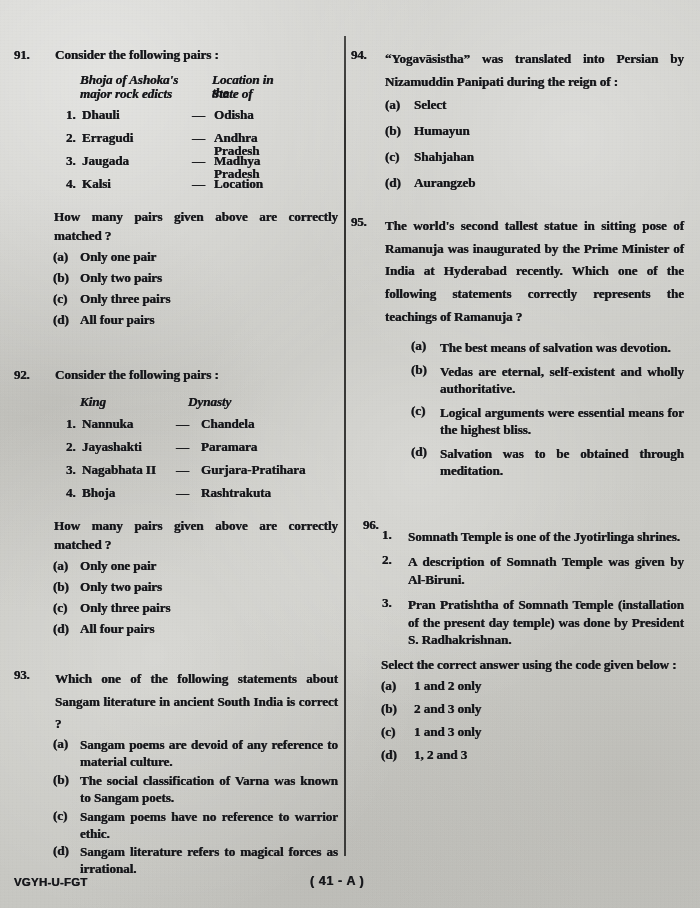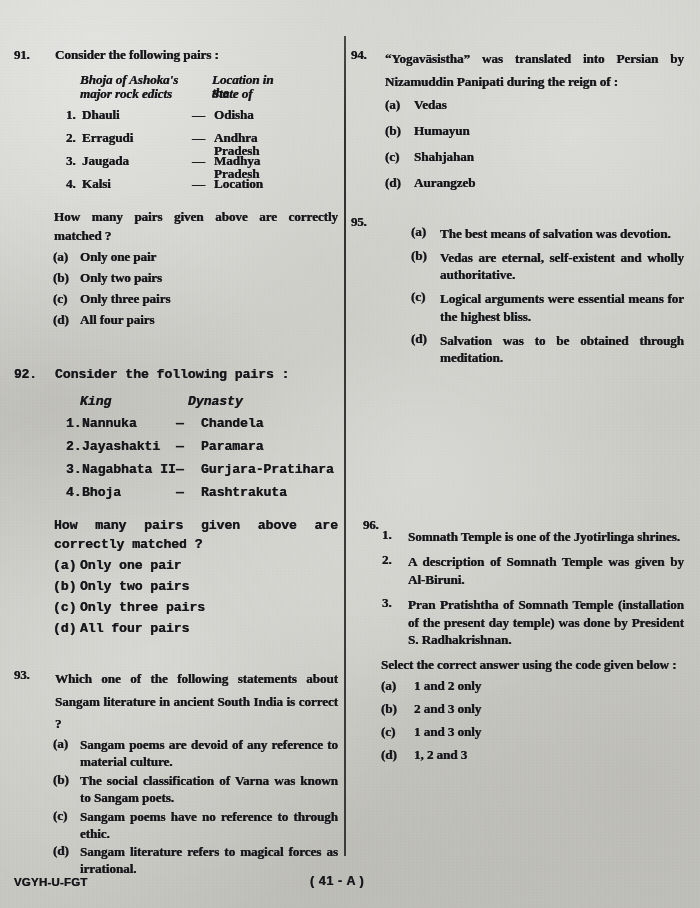--- a/index.html
+++ b/index.html
@@ -199,21 +199,21 @@
       <div class="opt" style="margin-left:53px; height:21px;">
         <span class="optlab ink">(c)</span>
         <span class="opttxt ink" style="margin-left:27px;">Only three pairs</span>
       </div>
       <div class="opt" style="margin-left:53px; height:21px;">
         <span class="optlab ink">(d)</span>
         <span class="opttxt ink" style="margin-left:27px;">All four pairs</span>
       </div>
     </div>
 
-    <div class="q" style="position:absolute; left:0; top:368px; width:344px;font-family:Liberation Mono, monospace;">
+    <div class="q" style="position:absolute; left:0; top:368px; width:344px;">
       <span class="qnum ink" style="left:14px; top:0;">92.</span>
       <div class="qstem ink" style="margin-left:55px; width:280px;">Consider the following pairs :</div>
 
       <div class="mrow" style="margin-top:14px; height:18px;">
         <span class="mhead ink" style="position:absolute; left:80px; top:0;">King</span>
         <span class="mhead ink" style="position:absolute; left:188px; top:0;text-align:right;">Dynasty</span>
       </div>
 
       <div class="mrow" style="height:23px; margin-top:4px;">
         <span class="mnum ink" style="left:66px;">1.</span>
@@ -267,56 +267,57 @@
       <div class="opt" style="margin-left:53px; margin-top:1px; width:285px;">
         <span class="optlab ink">(a)</span>
         <span class="opttxt ink just" style="margin-left:27px; line-height:1.28;">Sangam poems are devoid of any reference to material culture.</span>
       </div>
       <div class="opt" style="margin-left:53px; margin-top:2px; width:285px;">
         <span class="optlab ink">(b)</span>
         <span class="opttxt ink just" style="margin-left:27px; line-height:1.28;">The social classification of Varna was known to Sangam poets.</span>
       </div>
       <div class="opt" style="margin-left:53px; margin-top:2px; width:285px;">
         <span class="optlab ink">(c)</span>
-        <span class="opttxt ink just" style="margin-left:27px; line-height:1.28;">Sangam poems have no reference to through ethic.</span>
+        <span class="opttxt ink just" style="margin-left:27px; line-height:1.28;">Sangam poems have no reference to warrior ethic.</span>
       </div>
       <div class="opt" style="margin-left:53px; margin-top:2px; width:285px;">
         <span class="optlab ink">(d)</span>
         <span class="opttxt ink just" style="margin-left:27px; line-height:1.28;">Sangam literature refers to magical forces as irrational.</span>
       </div>
     </div>
 
   </div>
 
   <div class="col col-right">
 
     <div class="q" style="position:absolute; left:0; top:48px; width:356px;">
       <span class="qnum ink" style="left:7px; top:0;">94.</span>
       <div class="qstem ink loose" style="margin-left:41px; width:299px;">“Yogavāsistha” was translated into Persian by Nizamuddin Panipati during the reign of :</div>
 
       <div class="opt" style="margin-left:41px; margin-top:5px; height:26px;">
         <span class="optlab ink">(a)</span>
-        <span class="opttxt ink" style="margin-left:29px;">Vedas</span>
+        <span class="opttxt ink" style="margin-left:29px;">Select</span>
       </div>
       <div class="opt" style="margin-left:41px; height:26px;">
         <span class="optlab ink">(b)</span>
         <span class="opttxt ink" style="margin-left:29px;">Humayun</span>
       </div>
       <div class="opt" style="margin-left:41px; height:26px;">
         <span class="optlab ink">(c)</span>
         <span class="opttxt ink" style="margin-left:29px;">Shahjahan</span>
       </div>
       <div class="opt" style="margin-left:41px; height:26px;">
         <span class="optlab ink">(d)</span>
         <span class="opttxt ink" style="margin-left:29px;">Aurangzeb</span>
       </div>
     </div>
 
     <div class="q" style="position:absolute; left:0; top:215px; width:356px;">
       <span class="qnum ink" style="left:7px; top:0;">95.</span>
+      <div class="qstem ink loose" style="margin-left:41px; width:299px;">The world's second tallest statue in sitting pose of Ramanuja was inaugurated by the Prime Minister of India at Hyderabad recently. Which one of the following statements correctly represents the teachings of Ramanuja ?</div>
 
       <div class="opt" style="margin-left:67px; margin-top:10px; width:273px;">
         <span class="optlab ink">(a)</span>
         <span class="opttxt ink just" style="margin-left:29px; line-height:1.30;">The best means of salvation was devotion.</span>
       </div>
       <div class="opt" style="margin-left:67px; margin-top:7px; width:273px;">
         <span class="optlab ink">(b)</span>
         <span class="opttxt ink just" style="margin-left:29px; line-height:1.30;">Vedas are eternal, self-existent and wholly authoritative.</span>
       </div>
       <div class="opt" style="margin-left:67px; margin-top:7px; width:273px;">

